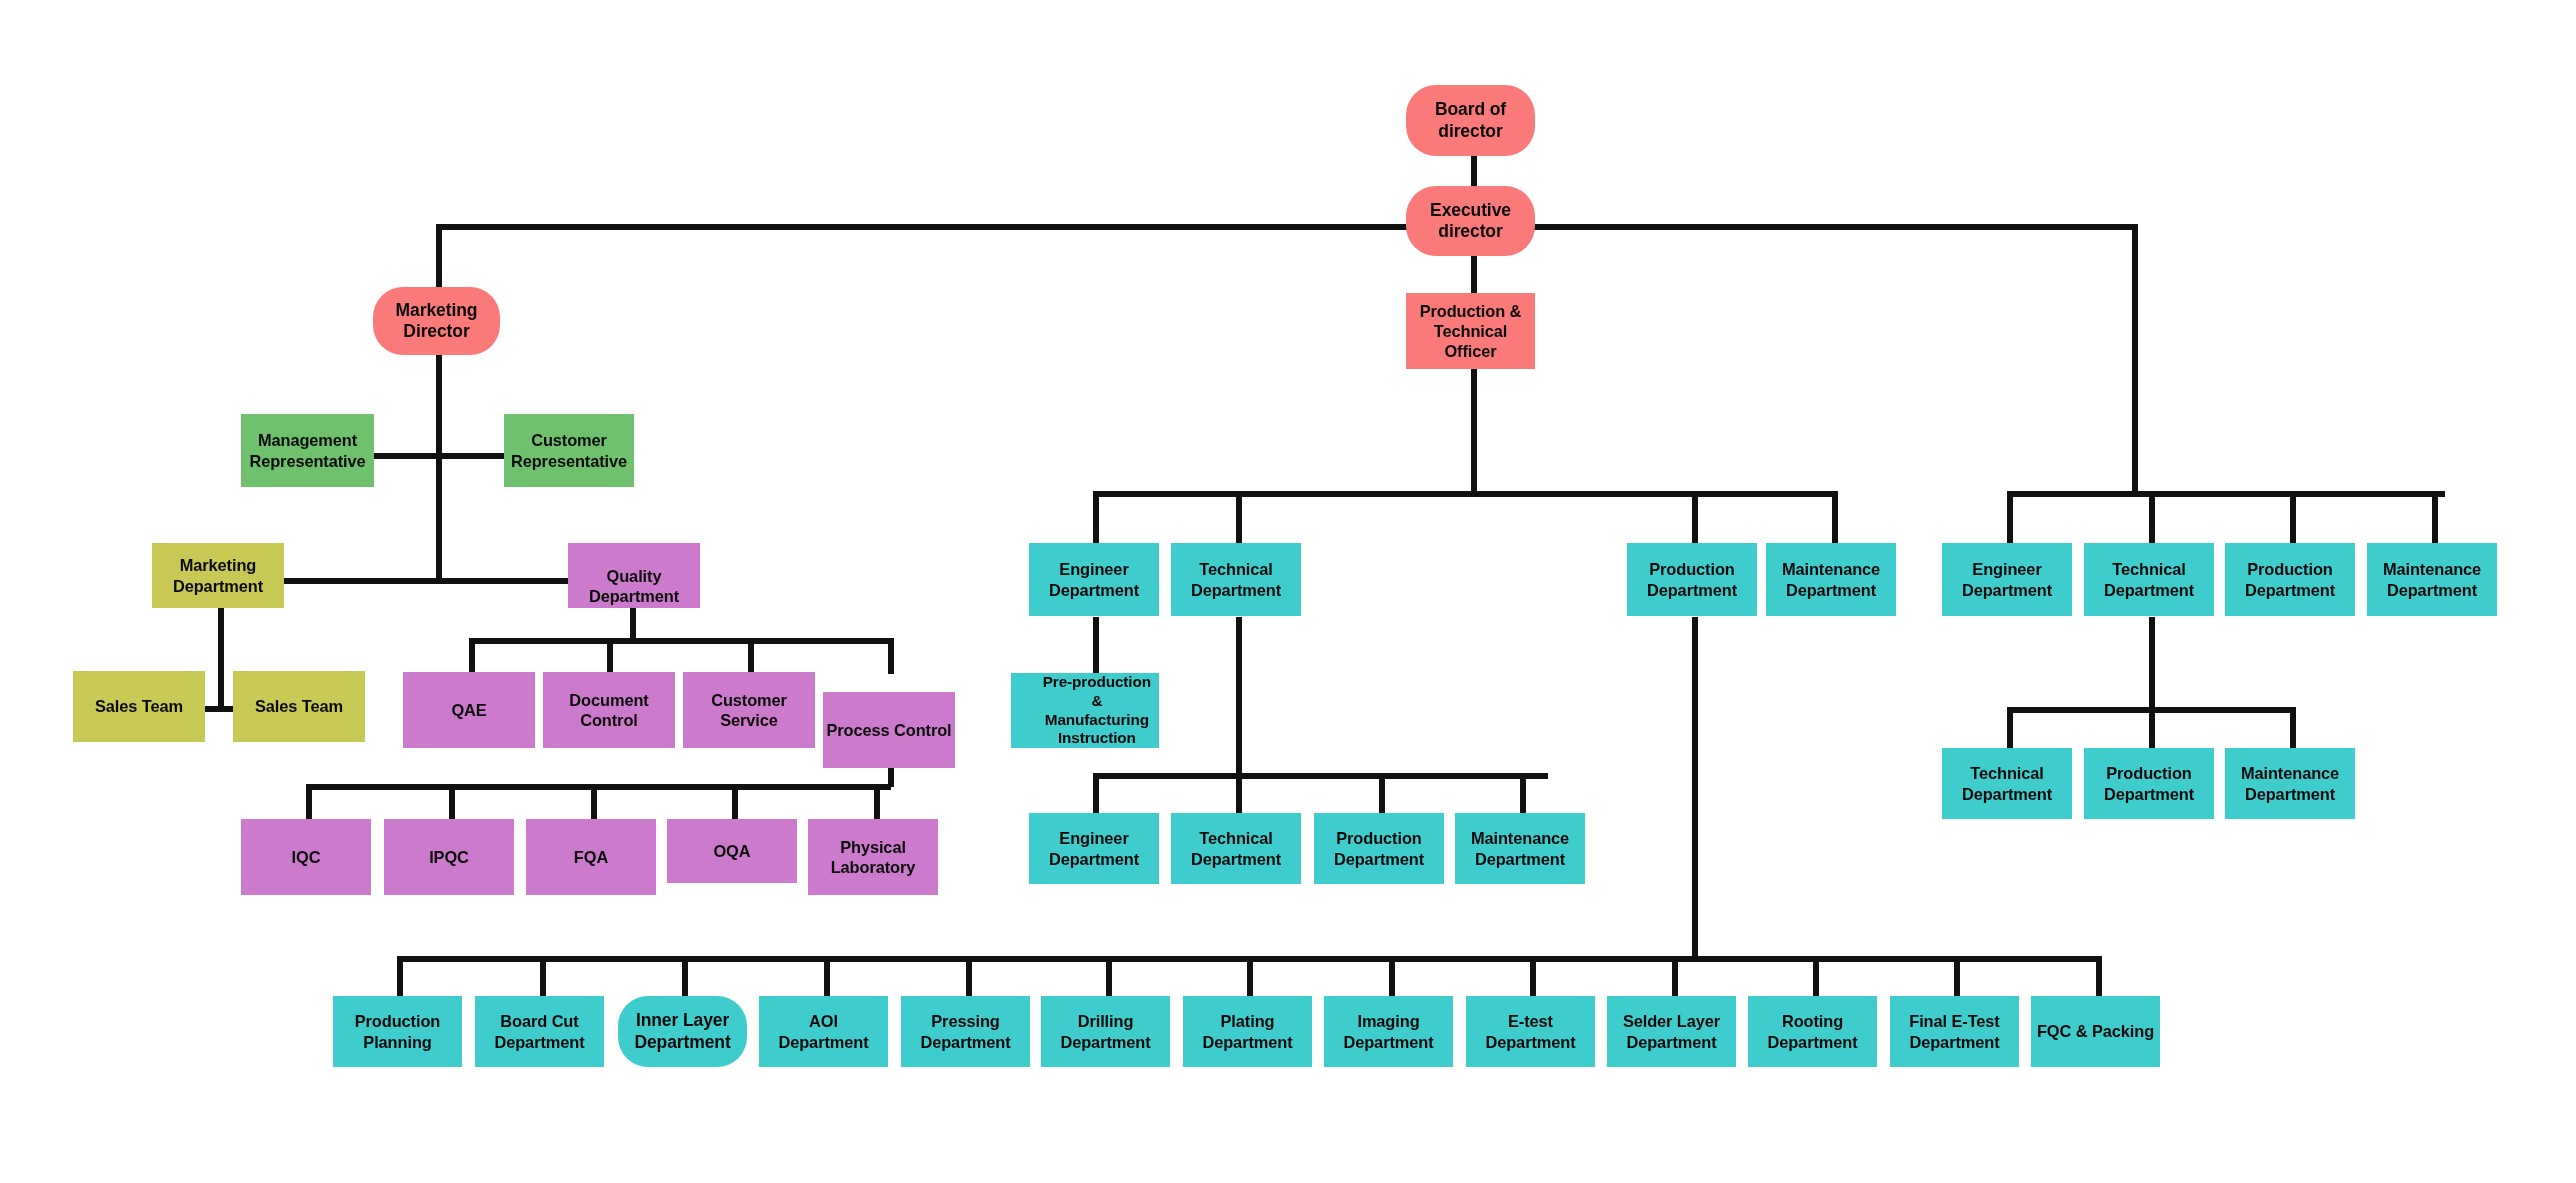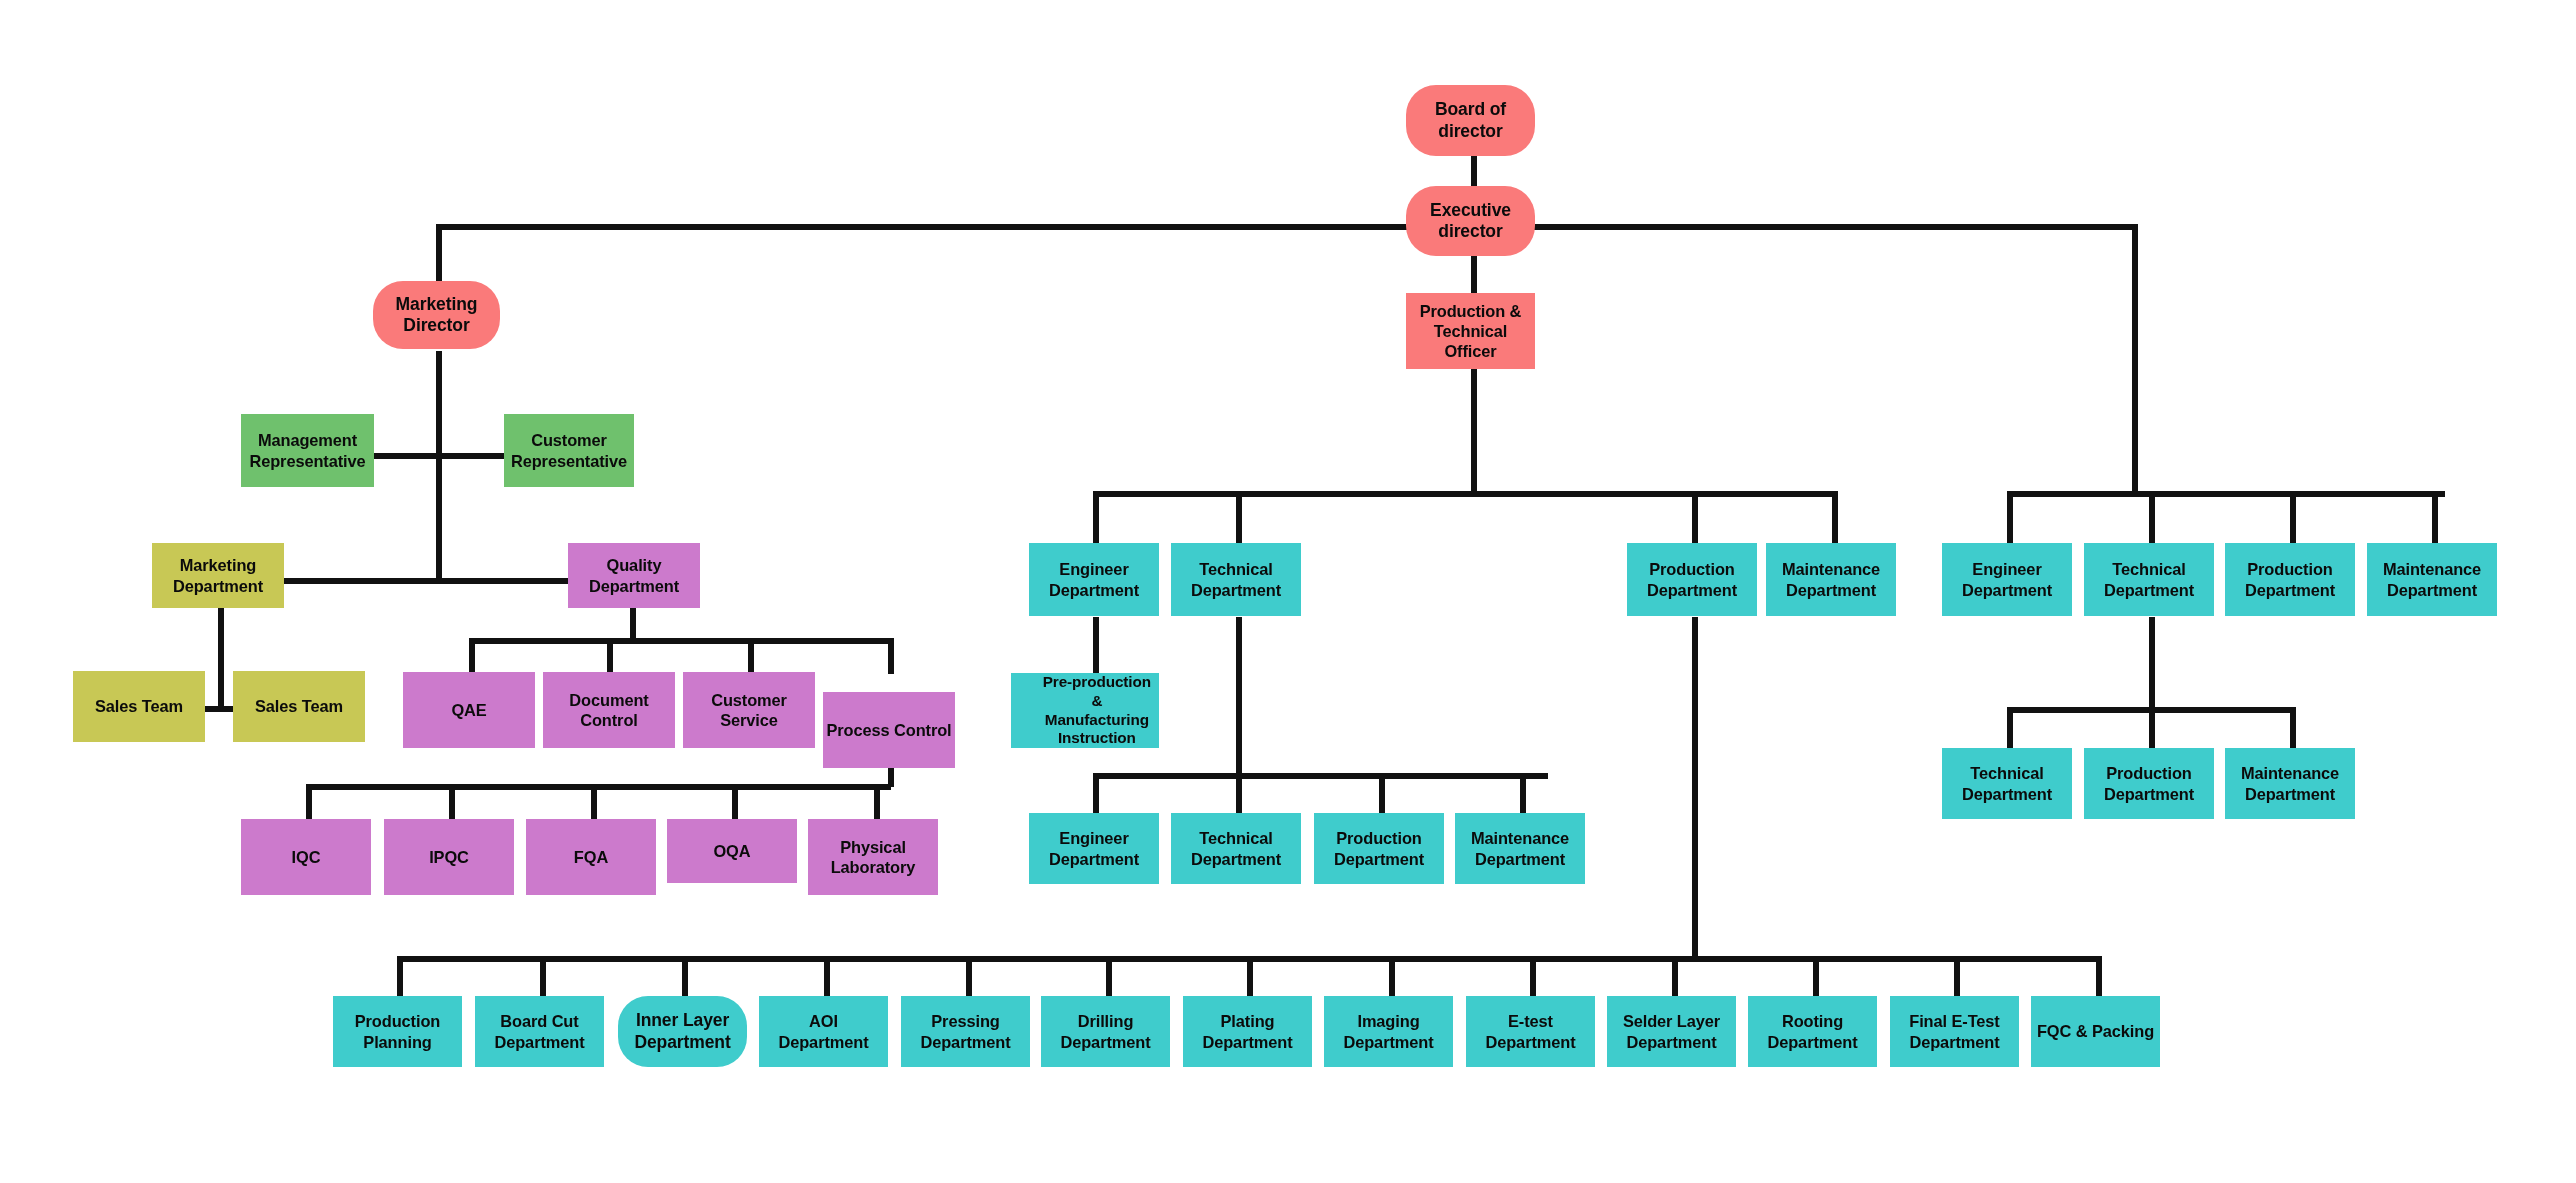--- a/index.html
+++ b/index.html
@@ -123,35 +123,35 @@
   </div>
 
   <div class="node f32" style="left:1406px;top:186px;width:129px;height:70px;background:#FA7A7A;">
     <span>Executive director</span>
   </div>
 
   <div class="node f30" style="left:1406px;top:293px;width:129px;height:76px;background:#FA7A7A;">
     <span>Production &amp; Technical Officer</span>
   </div>
 
-  <div class="node f32" style="left:373px;top:281px;width:127px;height:68px;background:#FA7A7A;">
+  <div class="node f32" style="left:373px;top:287px;width:127px;height:68px;background:#FA7A7A;">
     <span>Marketing Director</span>
   </div>
 
   <div class="node f30" style="left:241px;top:414px;width:133px;height:73px;background:#6FC16D;">
     <span>Management Representative</span>
   </div>
   <div class="node f30" style="left:504px;top:414px;width:130px;height:73px;background:#6FC16D;">
     <span>Customer Representative</span>
   </div>
 
   <div class="node f30" style="left:152px;top:543px;width:132px;height:65px;background:#C8C855;">
     <span>Marketing Department</span>
   </div>
-  <div class="node f30" style="left:568px;top:543px;width:132px;height:65px;background:#CC7ACC;">
+  <div class="node f30" style="left:568px;top:543px;width:132px;height:65px;background:#CC7ACC;align-items:flex-end;">
     <span>Quality Department</span>
   </div>
 
   <div class="node f30" style="left:73px;top:671px;width:132px;height:71px;background:#C8C855;">
     <span>Sales Team</span>
   </div>
   <div class="node f30" style="left:233px;top:671px;width:132px;height:71px;background:#C8C855;">
     <span>Sales Team</span>
   </div>
 

